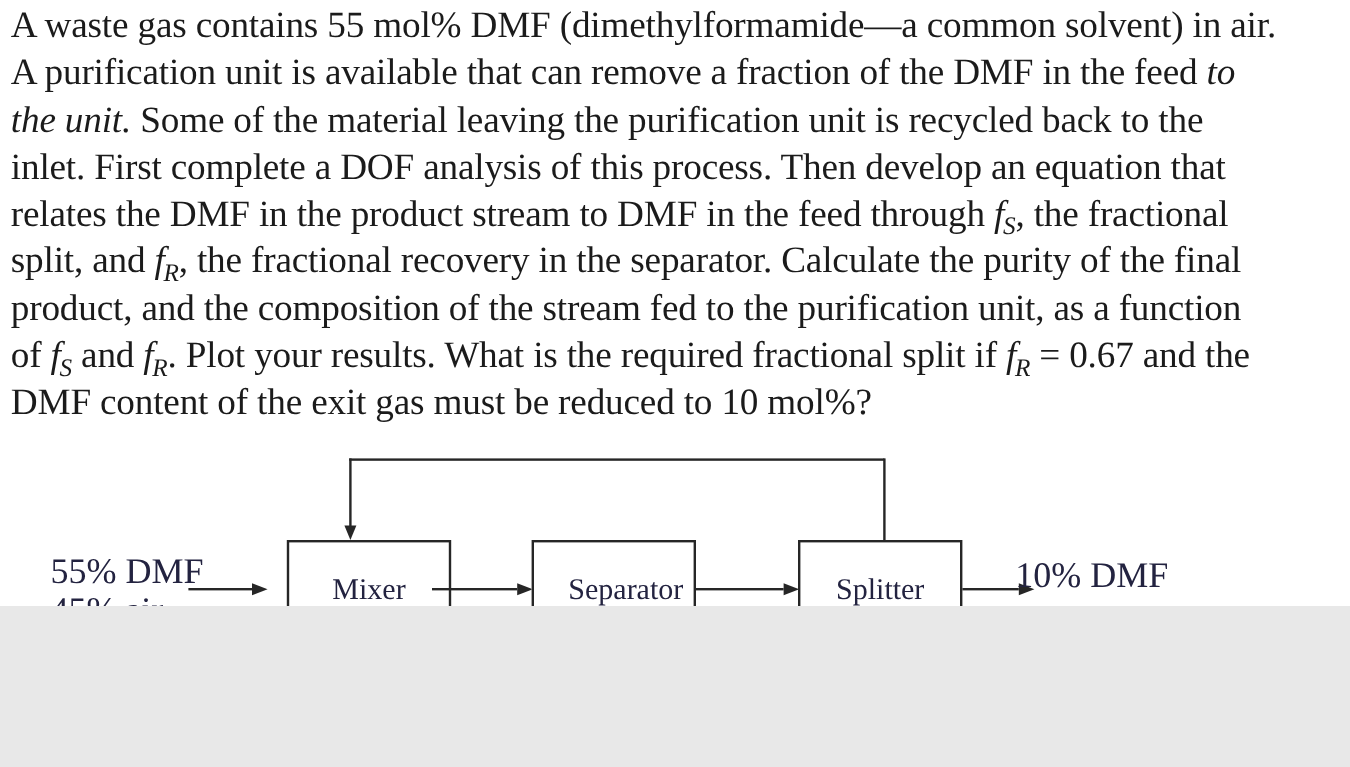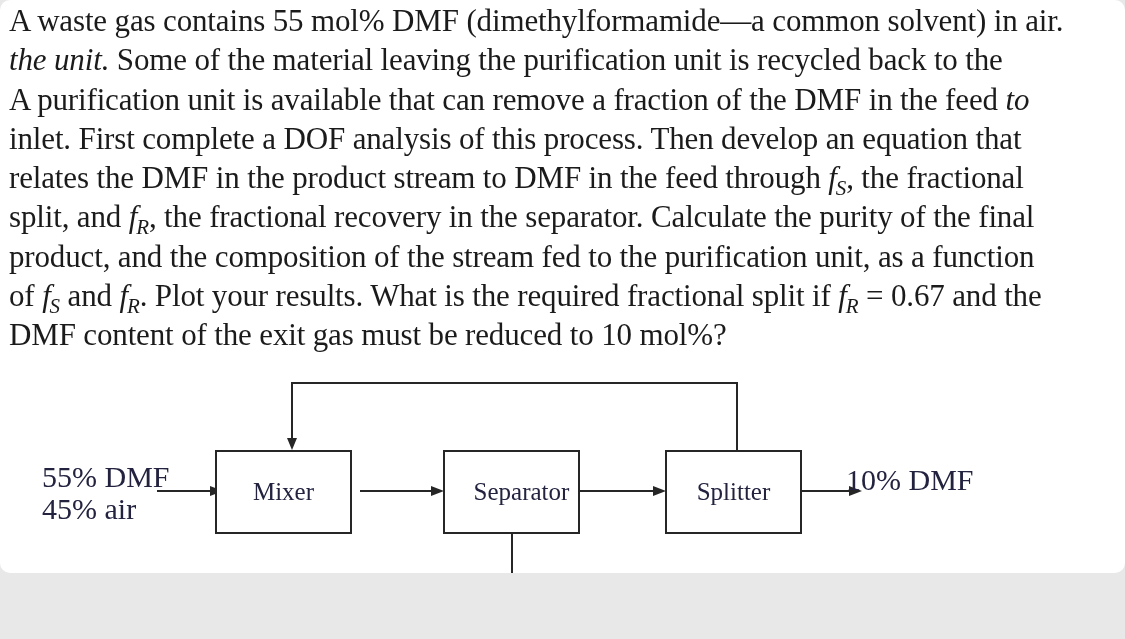--- a/index.html
+++ b/index.html
@@ -4,22 +4,22 @@
 <style>
   :root {
     --ink: #1b1b1b;
     --line: #262626;
     --label-ink: #232340;
     --bg: #ffffff;
   }
   * { margin:0; padding:0; box-sizing:border-box; }
   body { background:#e8e8e8; font-family:"Liberation Serif","DejaVu Serif",serif; }
   .page {
-    position:relative; width:1125px; height:573px;
-    background:var(--bg); overflow:hidden;border-radius:10px;
+    position:relative; width:1125px; height:505px;
+    background:var(--bg); overflow:hidden;
   }
   
   .problem {
     position:absolute; left:9px; top:1px; width:1116px;
     color:var(--ink); font-size:31px; line-height:39.3px;
     letter-spacing:-0.15px;
   }
   .pline { white-space:nowrap; }
   .pline .it { font-style:italic; }
   .pline .sub {
@@ -54,41 +54,41 @@
     border-top:12px solid var(--line);
   }
 </style>
 </head>
 <body>
 
 <div class="page">
 
   <div class="problem" id="problem">
       <div class="pline"><span>A waste gas contains 55 mol% DMF (dimethylformamide—a common solvent) in air.</span></div>
+      <div class="pline"><span>A purification unit is available that can remove a fraction of the DMF in the feed </span><span class="it">to</span></div>
       <div class="pline"><span class="it">the unit.</span><span> Some of the material leaving the purification unit is recycled back to the</span></div>
-      <div class="pline"><span>A purification unit is available that can remove a fraction of the DMF in the feed </span><span class="it">to</span></div>
       <div class="pline"><span>inlet. First complete a DOF analysis of this process. Then develop an equation that</span></div>
       <div class="pline"><span>relates the DMF in the product stream to DMF in the feed through </span><span class="it">f</span><span class="sub">S</span><span>, the fractional</span></div>
       <div class="pline"><span>split, and </span><span class="it">f</span><span class="sub">R</span><span>, the fractional recovery in the separator. Calculate the purity of the final</span></div>
       <div class="pline"><span>product, and the composition of the stream fed to the purification unit, as a function</span></div>
       <div class="pline"><span>of </span><span class="it">f</span><span class="sub">S</span><span> and </span><span class="it">f</span><span class="sub">R</span><span>. Plot your results. What is the required fractional split if </span><span class="it">f</span><span class="sub">R</span><span> = 0.67 and the</span></div>
       <div class="pline"><span>DMF content of the exit gas must be reduced to 10 mol%?</span></div>
     </div>
 
   <div>
 
     <div class="slabel" style="left:42px; top:461px; line-height:32px;">
       <div>55% DMF</div>
       <div>45% air</div>
     </div>
 
     <div class="hline" style="left:157px; top:490px; width:53px;"></div>
     <div class="arrow-right" style="left:210px; top:485.5px;"></div>
 
-    <div class="ubox" style="left:215px;text-align:center;">
+    <div class="ubox" style="left:239px;text-align:center;">
       <span class="ulabel">Mixer</span>
     </div>
 
     <div class="hline" style="left:360px; top:490px; width:71px;"></div>
     <div class="arrow-right" style="left:431px; top:485.5px;"></div>
 
     <div class="ubox" style="left:443px;padding-left:20px;">
       <span class="ulabel">Separator</span>
     </div>
 

